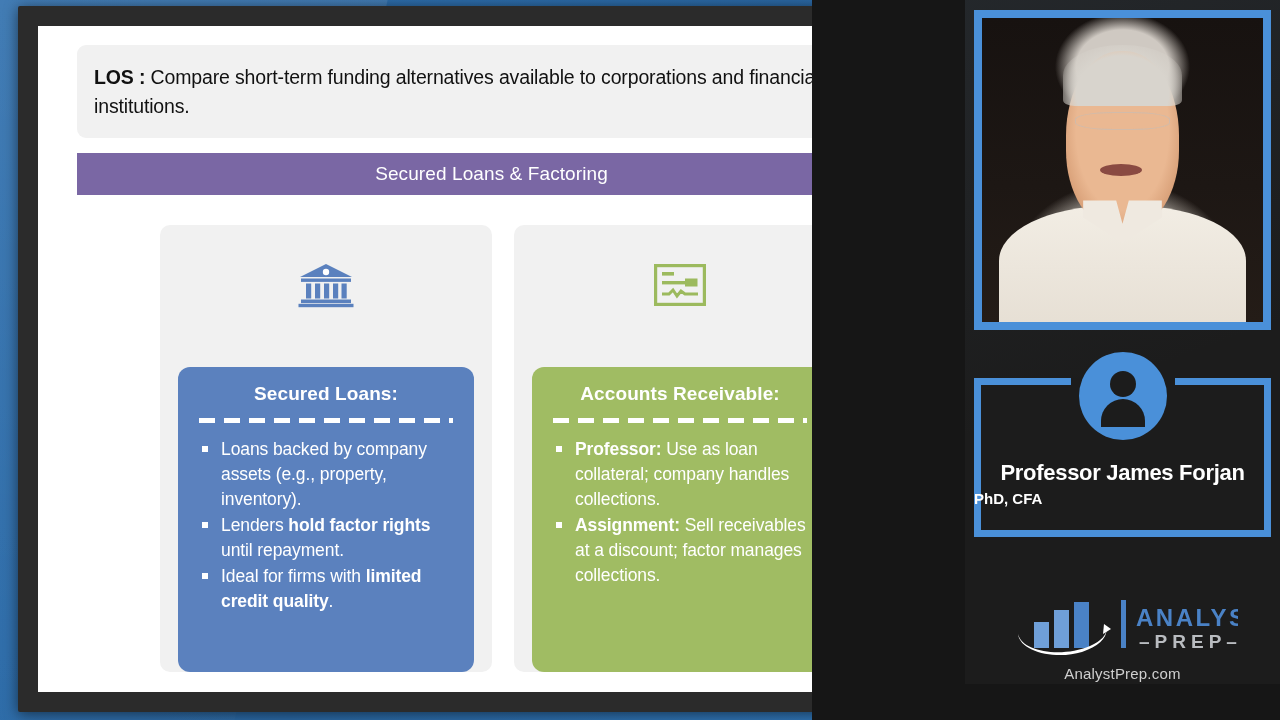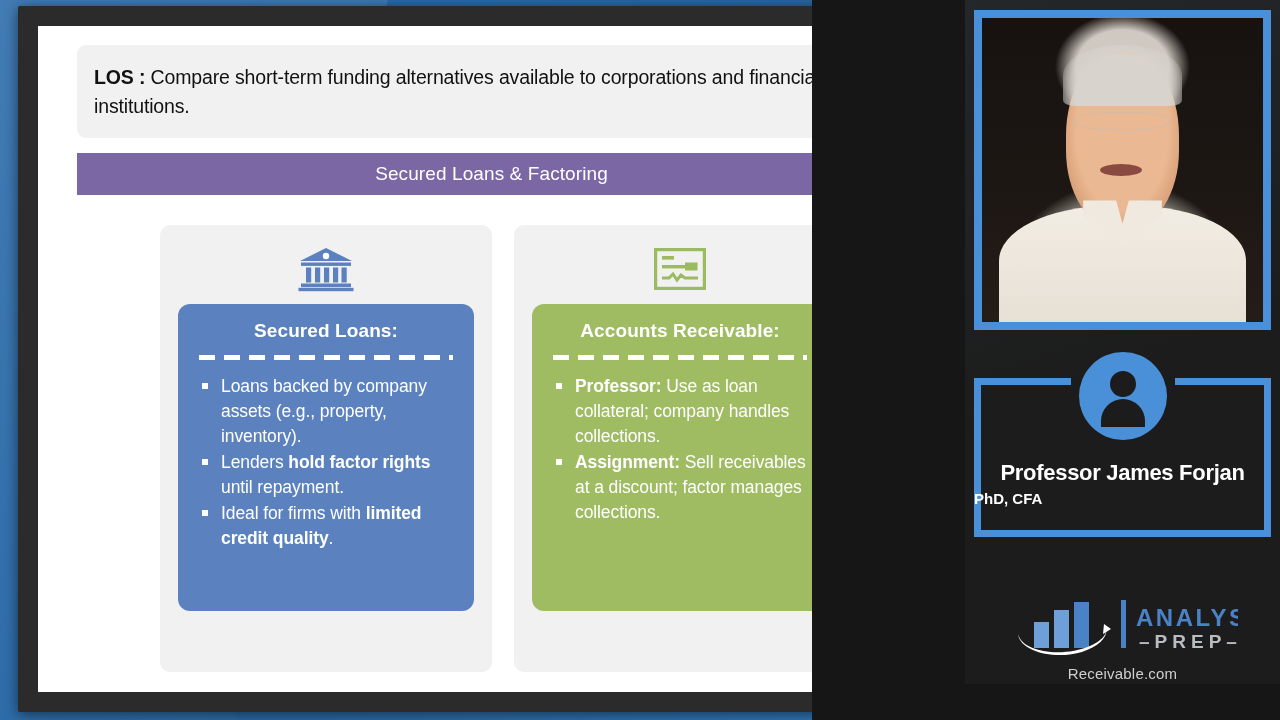--- a/index.html
+++ b/index.html
@@ -56,21 +56,22 @@
   }
 
   
   #cards-row{
     position:absolute; left:122px; top:199px; width:686px; height:447px;
     display:flex; gap:22px;
   }
   .outer-card{
     width:332px; background:#f1f1f1; border-radius:10px;
     display:flex; flex-direction:column; align-items:center;
-    padding-top:13px;
+    padding-top:29px;
+    gap:47px;
   }
   .card-icon{ height:62px; display:flex; align-items:center; justify-content:center; }
 
   .inner-card{
     width:296px; border-radius:12px; margin-top:4px;
     padding:16px 18px 20px 18px; color:#fff;
   }
   .inner-card.blue { background:#5b81be; height:307px; }
   .inner-card.green{ background:#a0bc63; height:307px; }
 
@@ -280,16 +281,16 @@
 
         <path d="M10 38 C14 56, 54 62, 82 50 C96 44, 100 36, 98 30 C101 40, 92 50, 74 56 C48 64, 12 56, 10 38 Z" fill="#ffffff"></path>
         <path d="M96 28 L103 33 L95 38 Z" fill="#ffffff"></path>
 
         <rect x="113" y="4" width="5" height="48" fill="#4a82c6"></rect>
 
         <text x="128" y="30" font-family="'Liberation Sans', sans-serif" font-size="24" font-weight="bold" letter-spacing="2.5" fill="#4a82c6">ANALYST</text>
         <text x="131" y="52" font-family="'Liberation Sans', sans-serif" font-size="19" font-weight="bold" letter-spacing="5" fill="#b9bcc0">–PREP–</text>
       </svg>
     </div>
-    <div id="brand-url">Receivable.com</div>
+    <div id="brand-url">AnalystPrep.com</div>
   </div>
 
 </div>
 
 </body></html>

